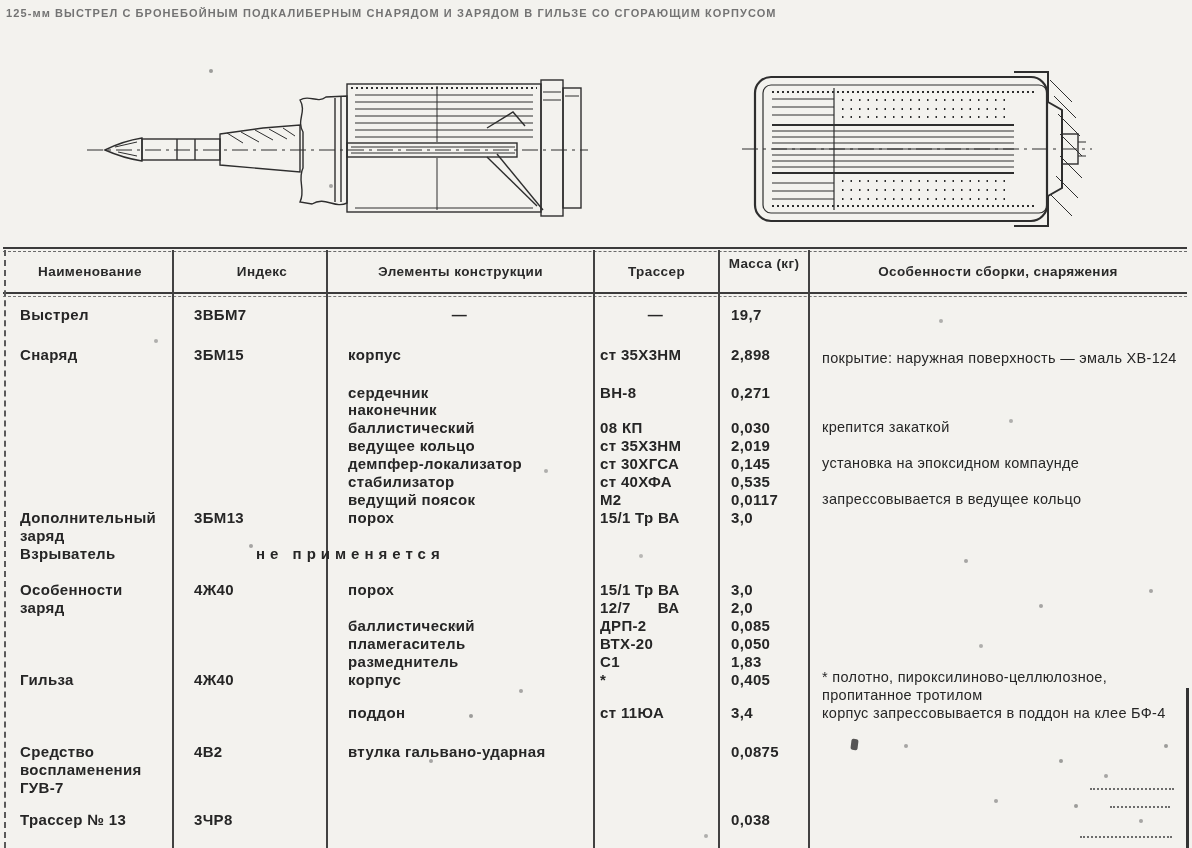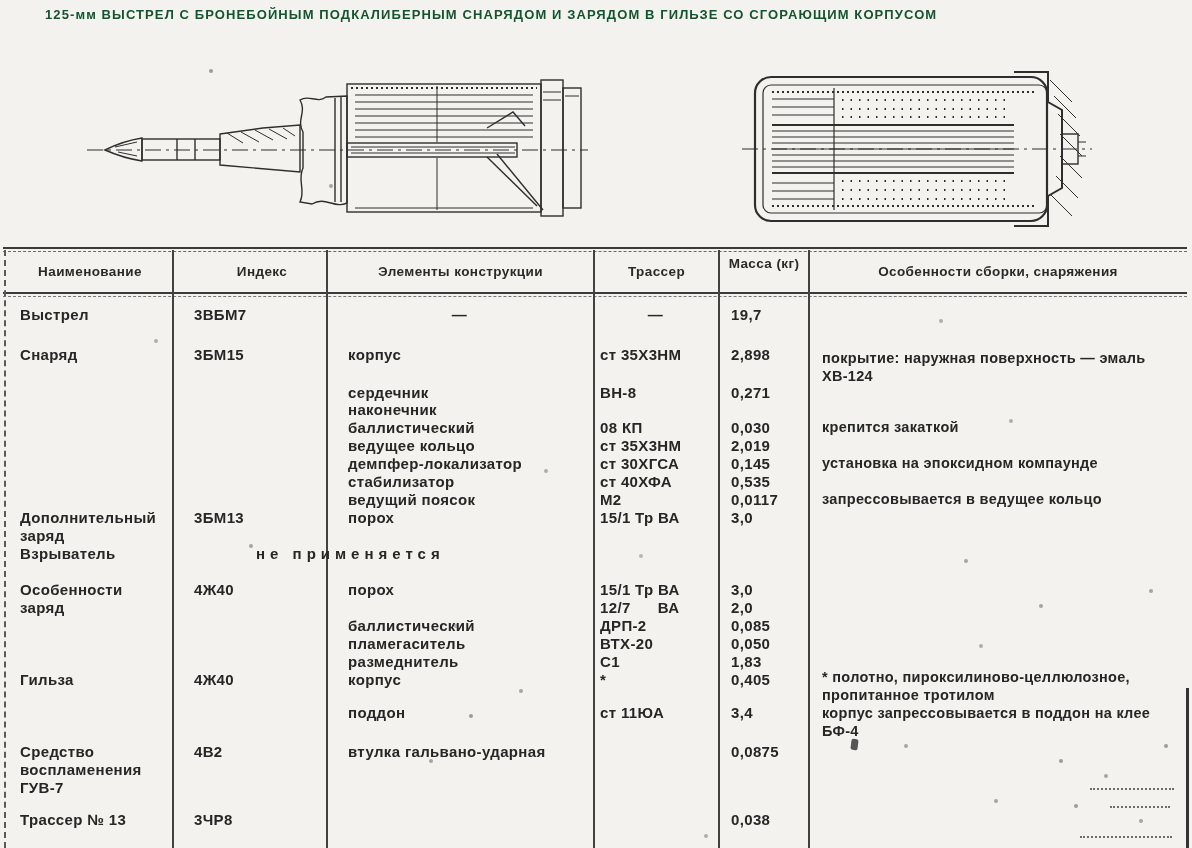--- a/index.html
+++ b/index.html
@@ -1,20 +1,20 @@
 <!DOCTYPE html>
 <html><head>
 <meta charset="utf-8">
 <style>
   html,body{margin:0;padding:0;background:#e8e6e2;}
   #page{position:relative;width:1192px;height:848px;background:#f3f2ee;overflow:hidden;
         font-family:"Liberation Sans", sans-serif;color:#242424;}
   
-  .title{position:absolute;left:6px;top:7px;font-size:13px;font-weight:bold;
-         letter-spacing:1.1px;color:#14532d;white-space:nowrap;margin-left:39px;}
+  .title{position:absolute;left:6px;top:7px;font-size:11px;font-weight:bold;
+         letter-spacing:1.1px;color:#737373;white-space:nowrap;}
   
   .fig{position:absolute;}
   
   .hline-top{position:absolute;left:3px;top:247px;width:1184px;height:2px;background:#3b3b3b;}
   .hline-top2{position:absolute;left:3px;top:251px;width:1184px;height:0;border-top:1px dashed #6a6a6a;}
   .hline-hdr{position:absolute;left:3px;top:292px;width:1184px;height:2px;background:#3b3b3b;}
   .hline-hdr2{position:absolute;left:3px;top:296px;width:1184px;height:0;border-top:1px dashed #777;}
   .vl{position:absolute;top:250px;height:598px;width:2px;background:#424242;}
   .vl-left{position:absolute;left:4px;top:250px;height:598px;width:0;border-left:2px dashed #5a5a5a;}
   .vl-right{position:absolute;left:1186px;top:688px;height:160px;width:3px;background:#333;}
@@ -22,21 +22,21 @@
   .hd{position:absolute;text-align:center;font-size:13.5px;font-weight:bold;
       letter-spacing:.4px;line-height:17px;color:#2a2a2a;}
   
   .ln{position:absolute;left:0;width:1192px;height:20px;font-size:15px;padding-left:47px;}
   .c{position:absolute;white-space:pre;font-weight:bold;letter-spacing:.35px;color:#262626;}
   .c1{left:20px;} .c2{left:194px;} .c3{left:348px;} .c4{left:600px;} .c5{left:731px;}
   .c3d{left:326px;width:267px;text-align:center;}
   .c4d{left:593px;width:125px;text-align:center;}
   .cspread{left:256px;letter-spacing:5px;}
   
-  .note{position:absolute;left:822px;width:360px;font-size:14.5px;font-weight:bold;
+  .note{position:absolute;left:822px;width:360px;font-size:14.5px;font-weight:normal;
         letter-spacing:.3px;line-height:17.5px;color:#262626;}
   
   .blot{position:absolute;left:851px;top:739px;width:7px;height:11px;background:#3a3a3a;
         border-radius:2px;transform:rotate(7deg);opacity:.85;}
   .dotrow{position:absolute;height:0;border-bottom:2px dotted #4c4c4c;opacity:.8;}
   .speck{position:absolute;left:0;top:0;width:2px;height:2px;background:transparent;border-radius:50%;
      box-shadow:
        210px 70px 0 1px rgba(50,50,50,.45), 330px 185px 0 1px rgba(50,50,50,.4),
        155px 340px 0 1px rgba(50,50,50,.35), 460px 430px 0 1px rgba(50,50,50,.4),
        545px 470px 0 1px rgba(50,50,50,.35), 250px 545px 0 1px rgba(50,50,50,.4),

